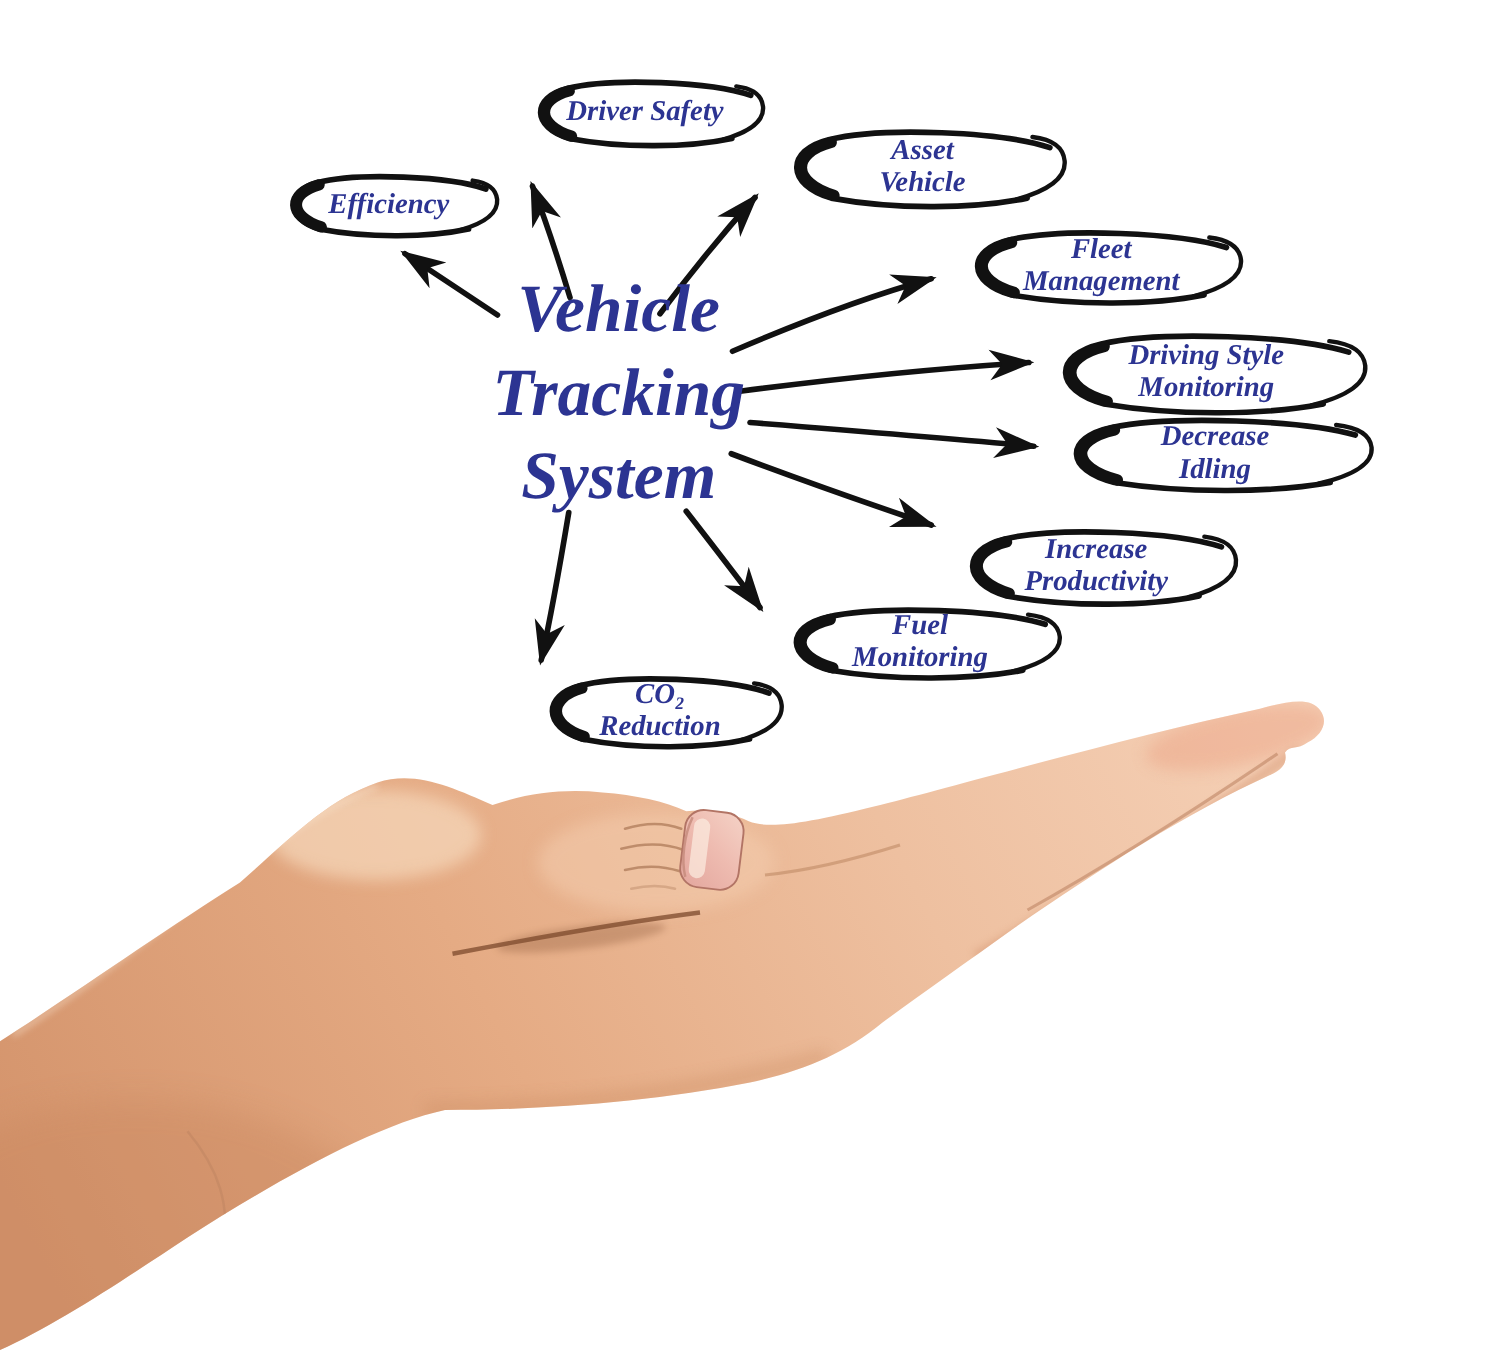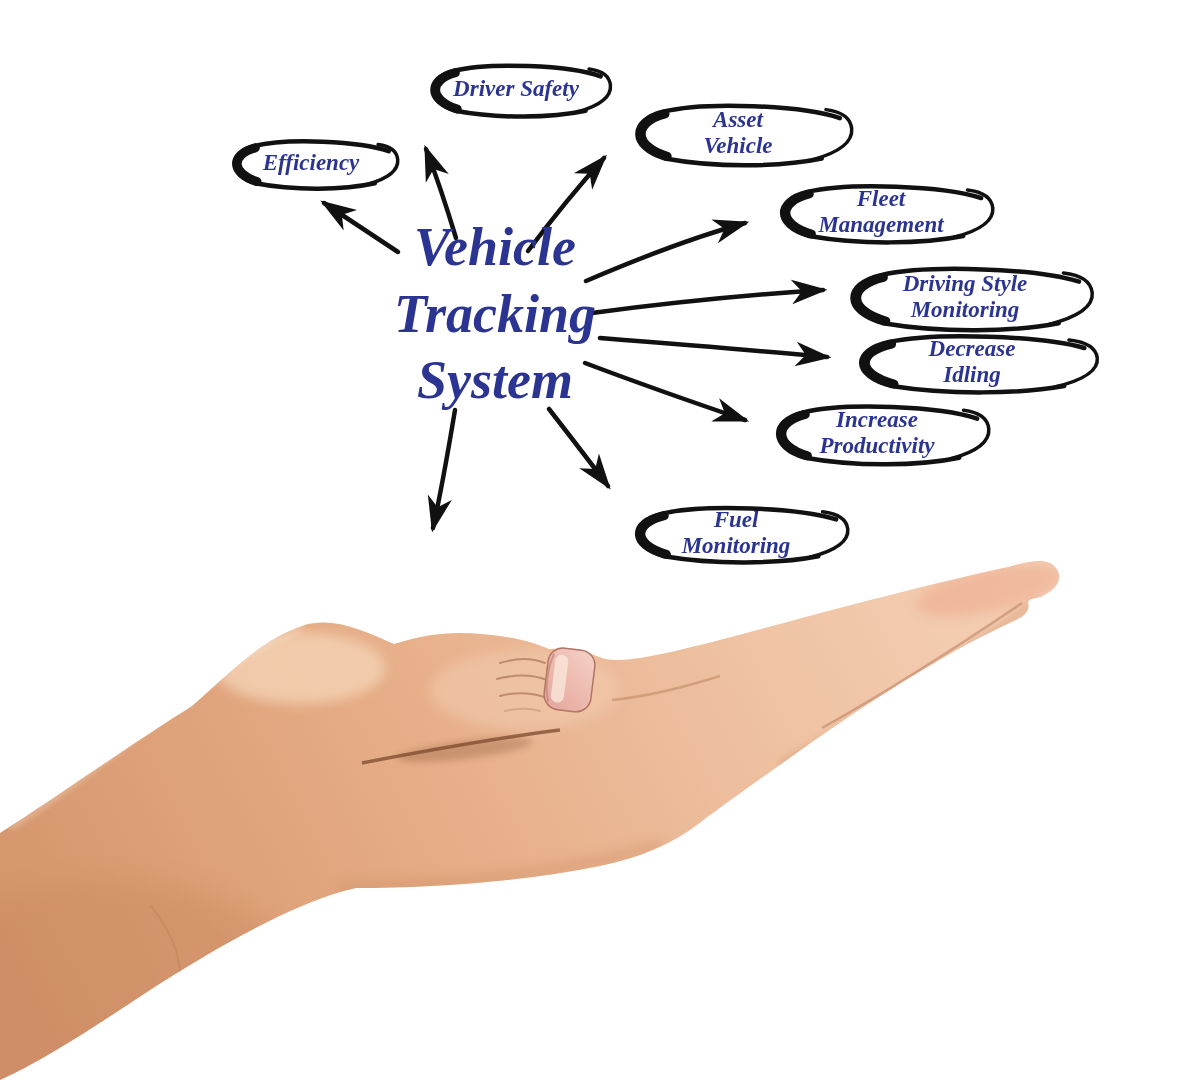--- a/index.html
+++ b/index.html
@@ -210,30 +210,37 @@
   </div>
 
   <div class="node" style="left:842px; top:330px; width:260px; height:64px;text-decoration:underline;">
     <svg class="ring" viewBox="-110 -32 220 64" preserveAspectRatio="none">
         <use href="#ring"></use>
       </svg>
     <div class="label">Decrease
 Idling</div>
   </div>
 
-  <div class="node" style="left:761px; top:400px; width:232px; height:66px;">
+  <div class="node" style="left:761px; top:419px; width:232px; height:66px;">
     <svg class="ring" viewBox="-110 -32 220 64" preserveAspectRatio="none">
         <use href="#ring"></use>
       </svg>
     <div class="label">Increase
 Productivity</div>
   </div>
 
-  <div class="node" style="left:620px; top:502px; width:232px; height:62px;">
+  <div class="node" style="left:620px; top:482px; width:232px; height:62px;">
     <svg class="ring" viewBox="-110 -32 220 64" preserveAspectRatio="none">
         <use href="#ring"></use>
       </svg>
     <div class="label">Fuel
 Monitoring</div>
   </div>
 
+  <div class="node" style="left:427px; top:537px; width:202px; height:62px;">
+    <svg class="ring" viewBox="-110 -32 220 64" preserveAspectRatio="none">
+        <use href="#ring"></use>
+      </svg>
+    <div class="label">CO₂
+Reduction</div>
+  </div>
 
 </div>
 
 </body></html>

